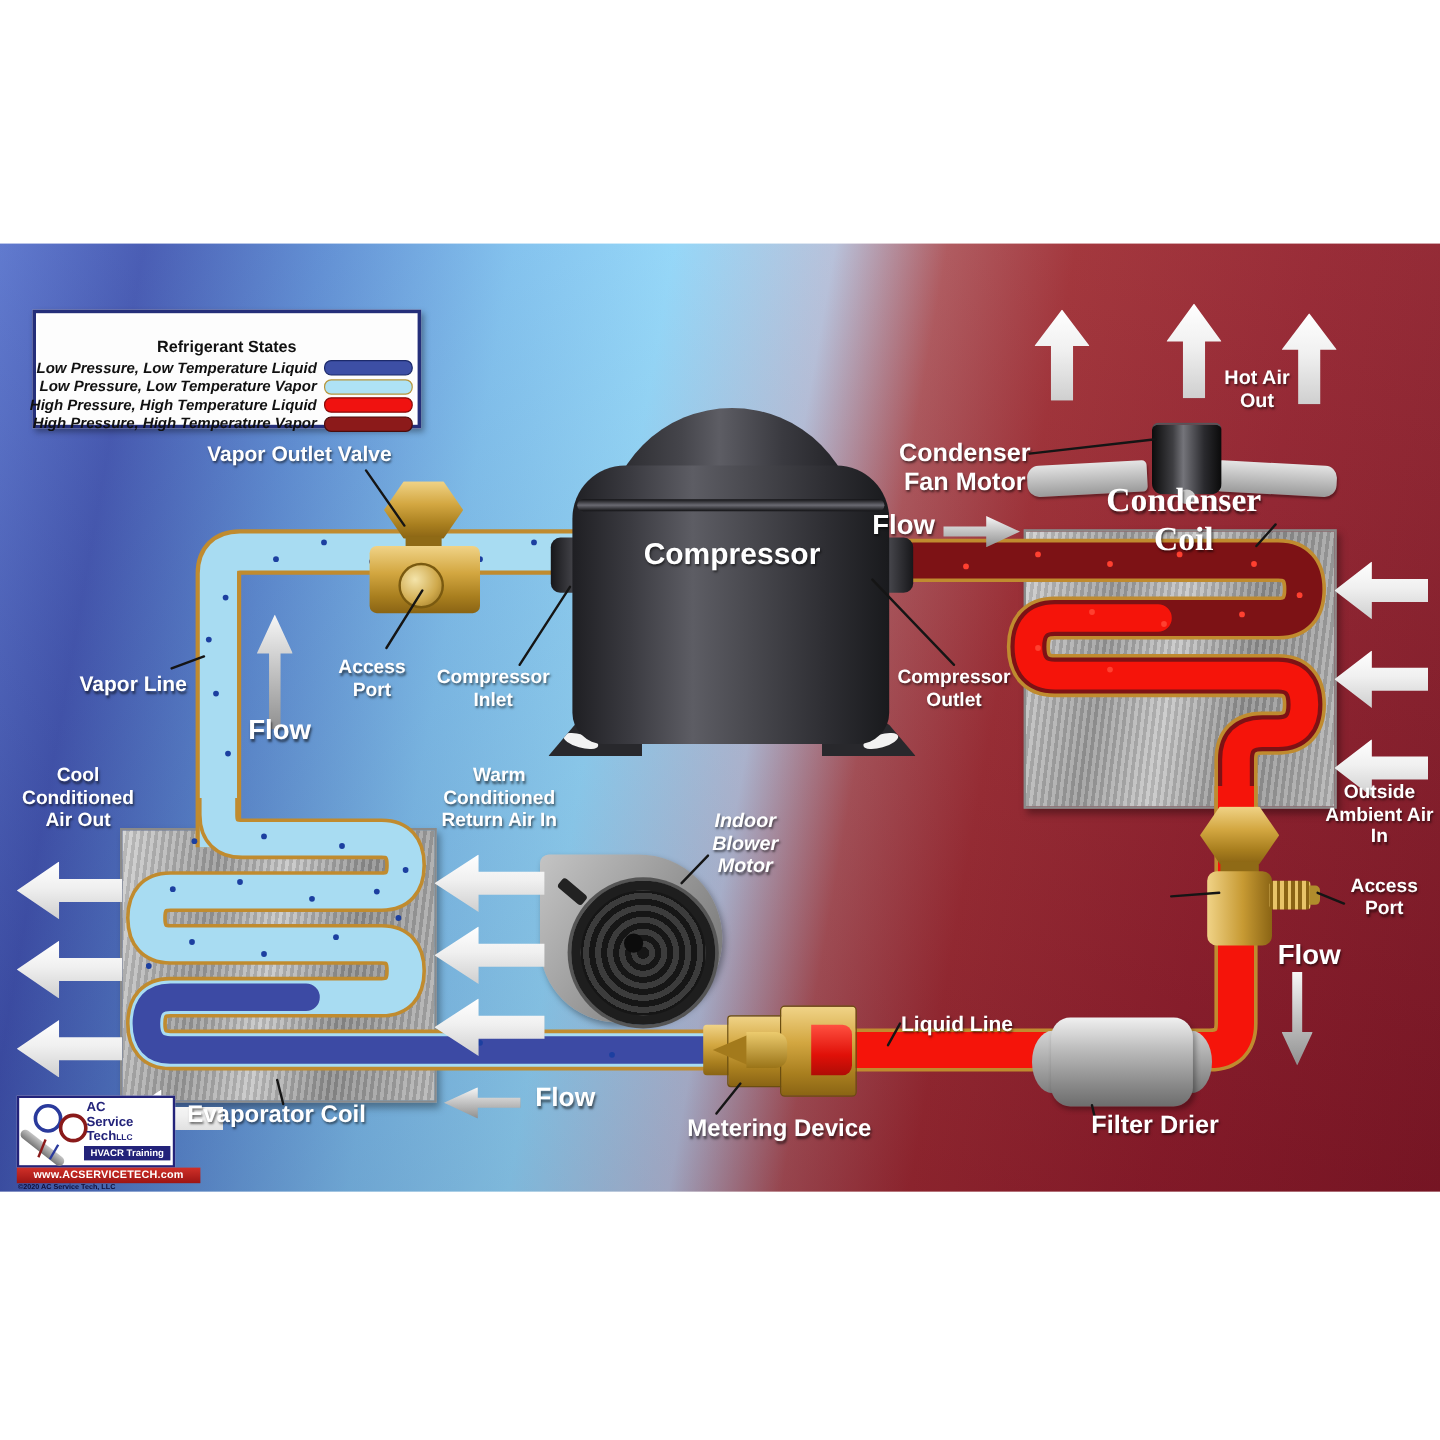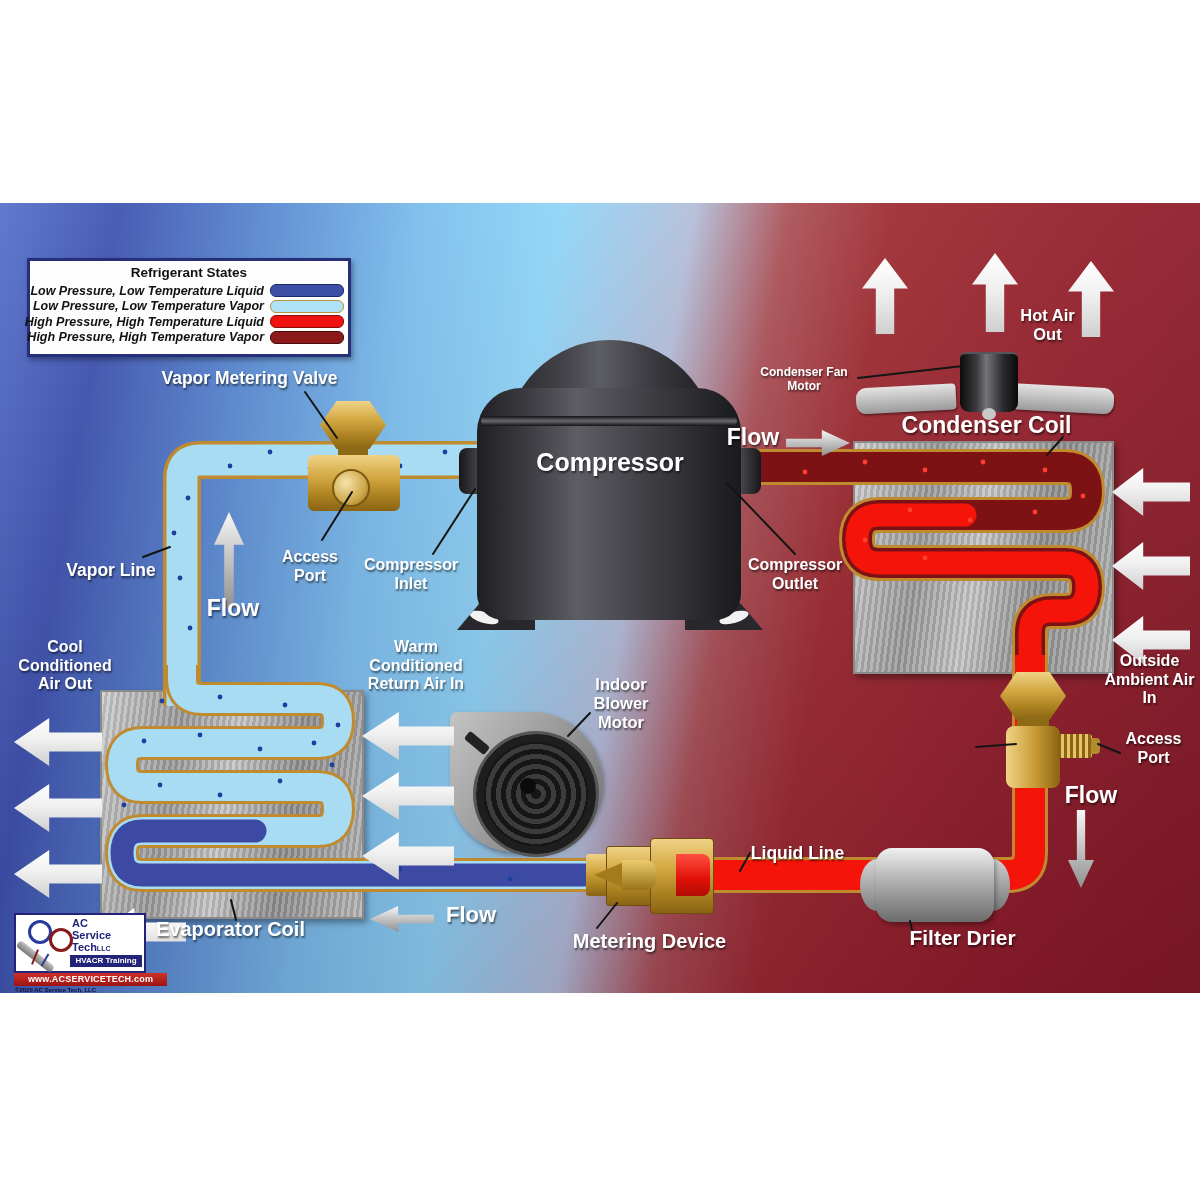--- a/index.html
+++ b/index.html
@@ -36,21 +36,21 @@
     border:1.5px solid rgba(40,30,10,.55);}
   svg{overflow:visible;}
 </style>
 </head>
 <body>
 
 <div id="poster">
 
 
   <div class="abs" style="left:27px;top:55px;width:318px;height:93px;background:#fdfdfd;border:3px solid #252f7a;box-shadow:inset 0 0 0 2px #fff,2px 3px 5px rgba(0,0,0,.35);z-index:36;">
-    <div style="text-align:center;font-size:13.5px;font-weight:bold;color:#111;margin-top:4px;margin-bottom:3px;">Refrigerant States</div>
+    <div style="text-align:center;font-size:13.5px;font-weight:bold;color:#111;margin-top:20px;margin-bottom:3px;">Refrigerant States</div>
     <div class="legend-row">
       <span class="legend-label">Low Pressure, Low Temperature Liquid</span>
       <span class="pill" style="border-color: rgb(28, 42, 107); background: rgb(61, 79, 165);"></span>
     </div>
     <div class="legend-row">
       <span class="legend-label">Low Pressure, Low Temperature Vapor</span>
       <span class="pill" style="border-color: rgb(184, 150, 60); background: rgb(174, 226, 245);"></span>
     </div>
     <div class="legend-row">
       <span class="legend-label">High Pressure, High Temperature Liquid</span>
@@ -227,41 +227,41 @@
       <line x1="976" y1="544" x2="1016" y2="541"></line>
       <line x1="1120" y1="550" x2="1098" y2="541"></line>
       <line x1="590" y1="510" x2="568" y2="533"></line>
       <line x1="236" y1="717" x2="231" y2="697"></line>
       <line x1="597" y1="725" x2="617" y2="700"></line>
       <line x1="910" y1="718" x2="913" y2="731"></line>
       <line x1="750" y1="650" x2="740" y2="668"></line>
     </g>
   </svg>
 
-  <div class="lbl" style="left:152px;top:165px;width:195px;font-size:17.5px;">Vapor Metering Valve</div>
+  <div class="lbl" style="left:152px;top:165px;width:195px;font-size:17.5px;">Vapor Outlet Valve</div>
   <div class="lbl" style="left:270px;top:345px;width:80px;font-size:16px;">Access Port</div>
   <div class="lbl" style="left:352px;top:353px;width:118px;font-size:16px;">Compressor Inlet</div>
   <div class="lbl" style="left:736px;top:353px;width:118px;font-size:16px;">Compressor Outlet</div>
   <div class="lbl" style="left:56px;top:357px;width:110px;font-size:17.5px;">Vapor Line</div>
   <div class="lbl" style="left:188px;top:392px;width:90px;font-size:23px;">Flow</div>
   <div class="lbl" style="left:718px;top:221px;width:70px;font-size:23px;">Flow</div>
   <div class="lbl" style="left:1005px;top:103px;width:85px;font-size:16.5px;">Hot Air Out</div>
-  <div class="lbl" style="left:748px;top:163px;width:112px;font-size:12px;">Condenser Fan Motor</div>
-  <div class="lbl" style="left:894px;top:209px;width:185px;font-size:23px;">Condenser Coil</div>
+  <div class="lbl" style="left:748px;top:163px;width:112px;font-size:21px;">Condenser Fan Motor</div>
+  <div class="lbl" style="left:894px;top:199px;width:185px;font-size:28px;font-family:Liberation Serif, serif;">Condenser Coil</div>
   <div class="lbl" style="left:1102px;top:449px;width:95px;font-size:16px;">Outside Ambient Air In</div>
   <div class="lbl" style="left:1116px;top:527px;width:75px;font-size:16px;">Access Port</div>
   <div class="lbl" style="left:1046px;top:579px;width:90px;font-size:23px;">Flow</div>
   <div class="lbl" style="left:740px;top:640px;width:115px;font-size:17.5px;">Liquid Line</div>
   <div class="lbl" style="left:905px;top:723px;width:115px;font-size:21px;">Filter Drier</div>
   <div class="lbl" style="left:552px;top:727px;width:195px;font-size:20px;">Metering Device</div>
   <div class="lbl" style="left:138px;top:715px;width:185px;font-size:20px;">Evaporator Coil</div>
   <div class="lbl" style="left:436px;top:699px;width:70px;font-size:22px;">Flow</div>
   <div class="lbl" style="left:6px;top:435px;width:118px;font-size:16px;">Cool Conditioned Air Out</div>
   <div class="lbl" style="left:360px;top:435px;width:112px;font-size:16px;">Warm Conditioned Return Air In</div>
-  <div class="lbl" style="left:576px;top:472px;width:90px;font-size:16.5px;">Indoor Blower Motor</div>
+  <div class="lbl" style="left:576px;top:472px;width:90px;font-size:16.5px;font-style:italic;">Indoor Blower Motor</div>
 
   <div class="abs" style="left:14px;top:710px;width:132px;z-index:40;">
     <div class="abs" style="left:0;top:0;width:128px;height:56px;background:#fff;border:2px solid #23237a;">
       <div class="abs" style="left:12px;top:5px;width:18px;height:18px;border:3px solid #2a3a9c;border-radius:50%;"></div>
       <div class="abs" style="left:33px;top:13px;width:18px;height:18px;border:3px solid #8a1a1a;border-radius:50%;"></div>
       <div class="abs" style="left:2px;top:24px;width:44px;height:8px;border-radius:4px;background:linear-gradient(180deg,#c4c4c4,#777);transform:rotate(38deg);transform-origin:left center;"></div>
       <div class="abs" style="left:18px;top:34px;width:2px;height:16px;background:#8a1a1a;transform:rotate(22deg);"></div>
       <div class="abs" style="left:28px;top:38px;width:2px;height:14px;background:#2a3a9c;transform:rotate(30deg);"></div>
       <div class="abs" style="left:56px;top:2px;color:#23237a;font-weight:bold;font-size:11px;line-height:12px;">
         <div>AC</div>

